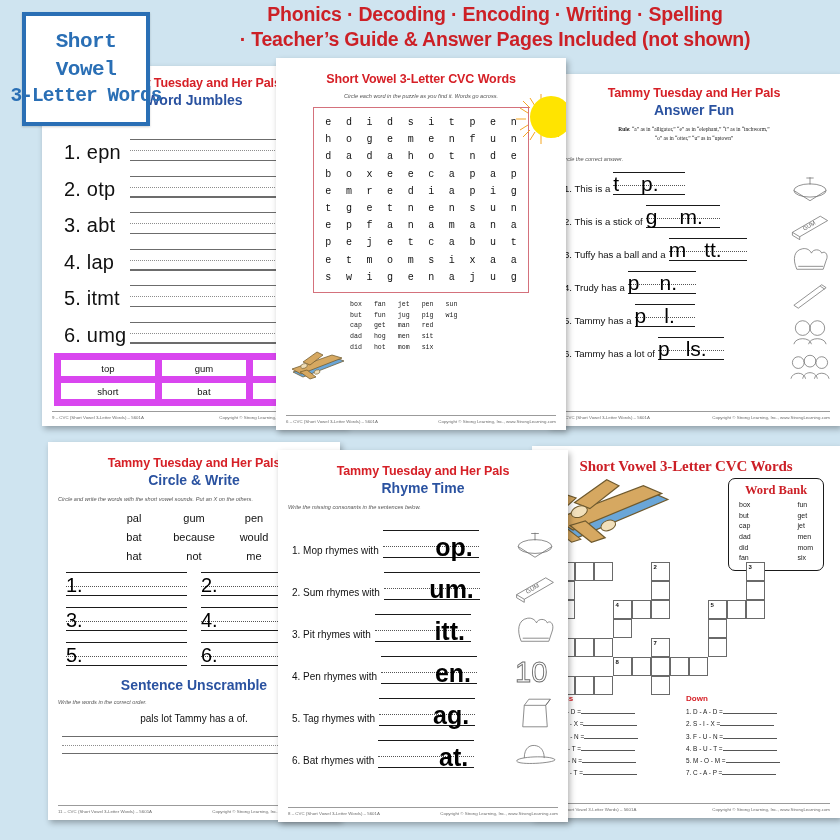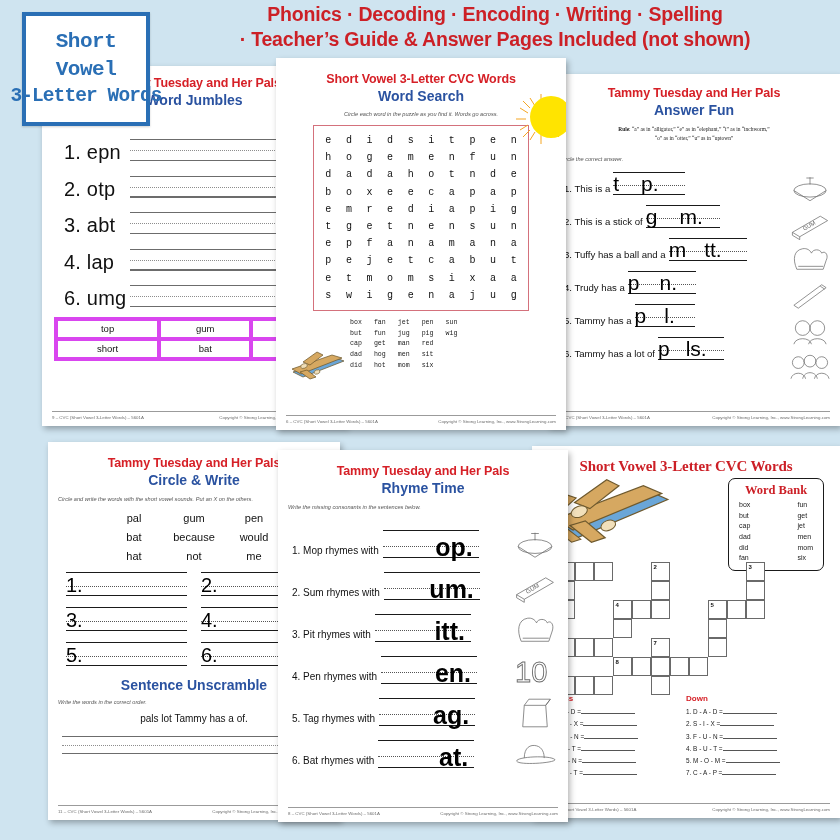--- a/index.html
+++ b/index.html
@@ -103,21 +103,21 @@
   .wline::before { top: 1px; }
   .wline::after  { bottom: 1px; }
   .wline i {
     position: absolute; left: 0; right: 0; top: 50%;
     border-top: 1px dotted #8d8d8d;
   }
   .wordtable {
     margin: 6px 12px 0 12px; border-collapse: collapse; width: calc(100% - 24px);
   }
   .wordtable td {
-    border: 4px solid #d946ef; text-align: center;
+    border: 7px solid #d946ef; text-align: center;
     font-size: 9.5px; padding: 2.5px 0; color: #111;
   }
 
   
   .sun {
     position: absolute; right: -6px; top: 38px;
     width: 42px; height: 42px; border-radius: 50%;
     background: #ffe400; z-index: 3;
   }
   .sunray {
@@ -302,20 +302,26 @@
           </div>
       </div>
       <div class="jrow">
         <div class="jnum">3. abt</div>
         <div class="wline">
             <i></i>
           </div>
       </div>
       <div class="jrow">
         <div class="jnum">4. lap</div>
+        <div class="wline">
+            <i></i>
+          </div>
+      </div>
+      <div class="jrow">
+        <div class="jnum">5. itmt</div>
         <div class="wline">
             <i></i>
           </div>
       </div>
       <div class="jrow">
         <div class="jnum">6. umg</div>
         <div class="wline">
             <i></i>
           </div>
       </div>
@@ -351,21 +357,20 @@
           <line x1="45" y1="45" x2="38" y2="38"></line>
         <line x1="16" y1="6" x2="21" y2="14"></line>
           <line x1="6" y1="16" x2="14" y2="21"></line>
         <line x1="6" y1="38" x2="14" y2="33"></line>
           <line x1="16" y1="48" x2="21" y2="40"></line>
       </g>
     </svg>
     <div class="sun"></div>
     <div style="padding-top:14px;position:relative;z-index:4">
       <div class="t-red">Short Vowel 3-Letter CVC Words</div>
-      <div class="t-blue">Word Search</div>
       <div class="instr" style="text-align:center;margin-top:7px">Circle each word in the puzzle as you find it. Words go across.</div>
     </div>
     <div class="wsgrid">
       <div class="wsrow">
         <span>e</span>
         <span>d</span>
         <span>i</span>
         <span>d</span>
         <span>s</span>
         <span>i</span>

